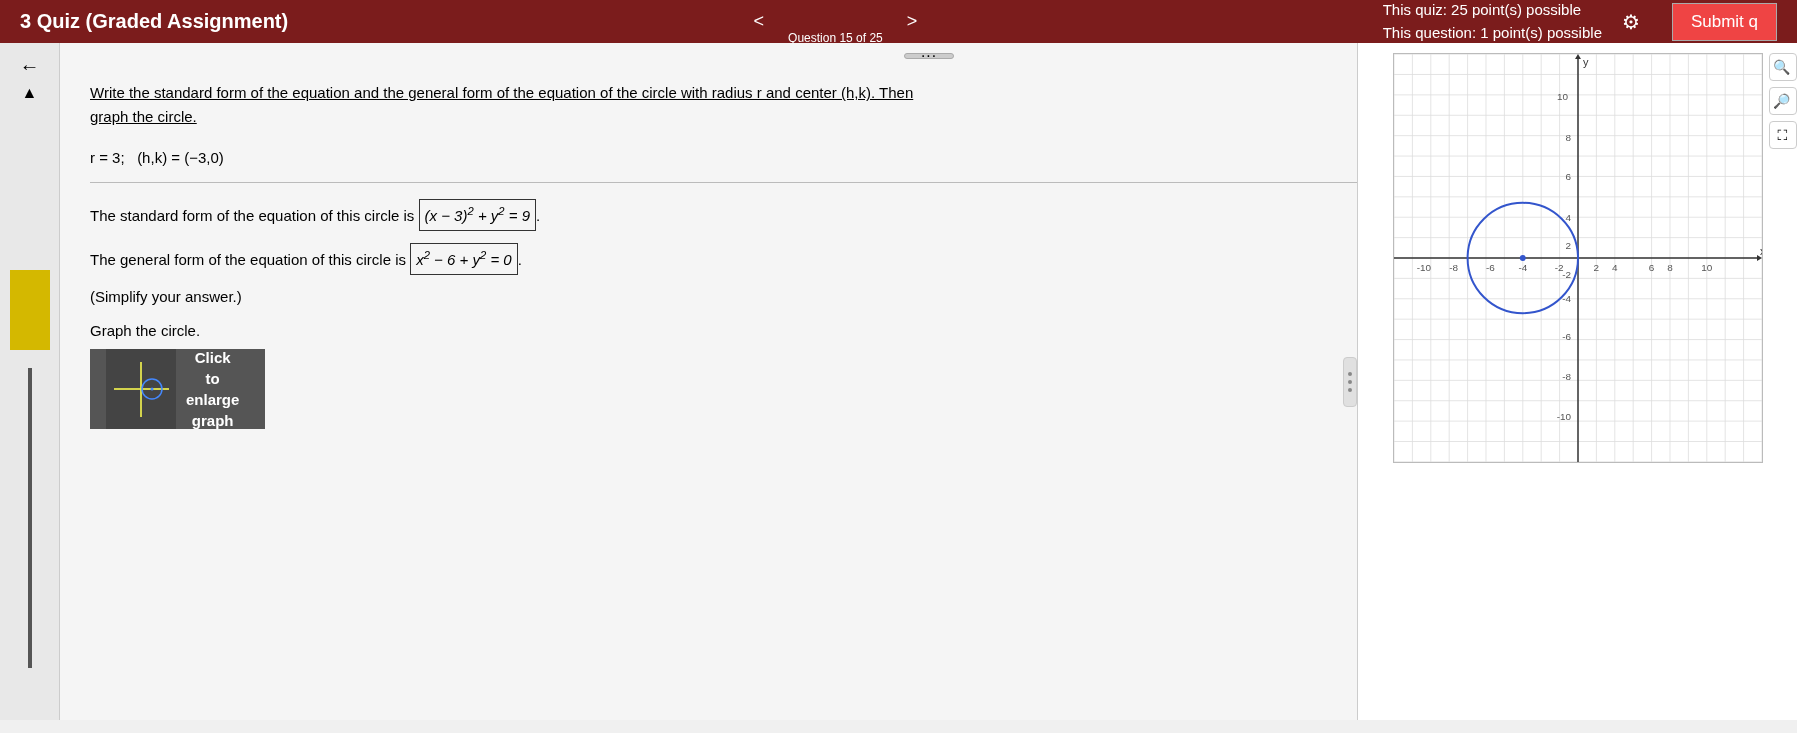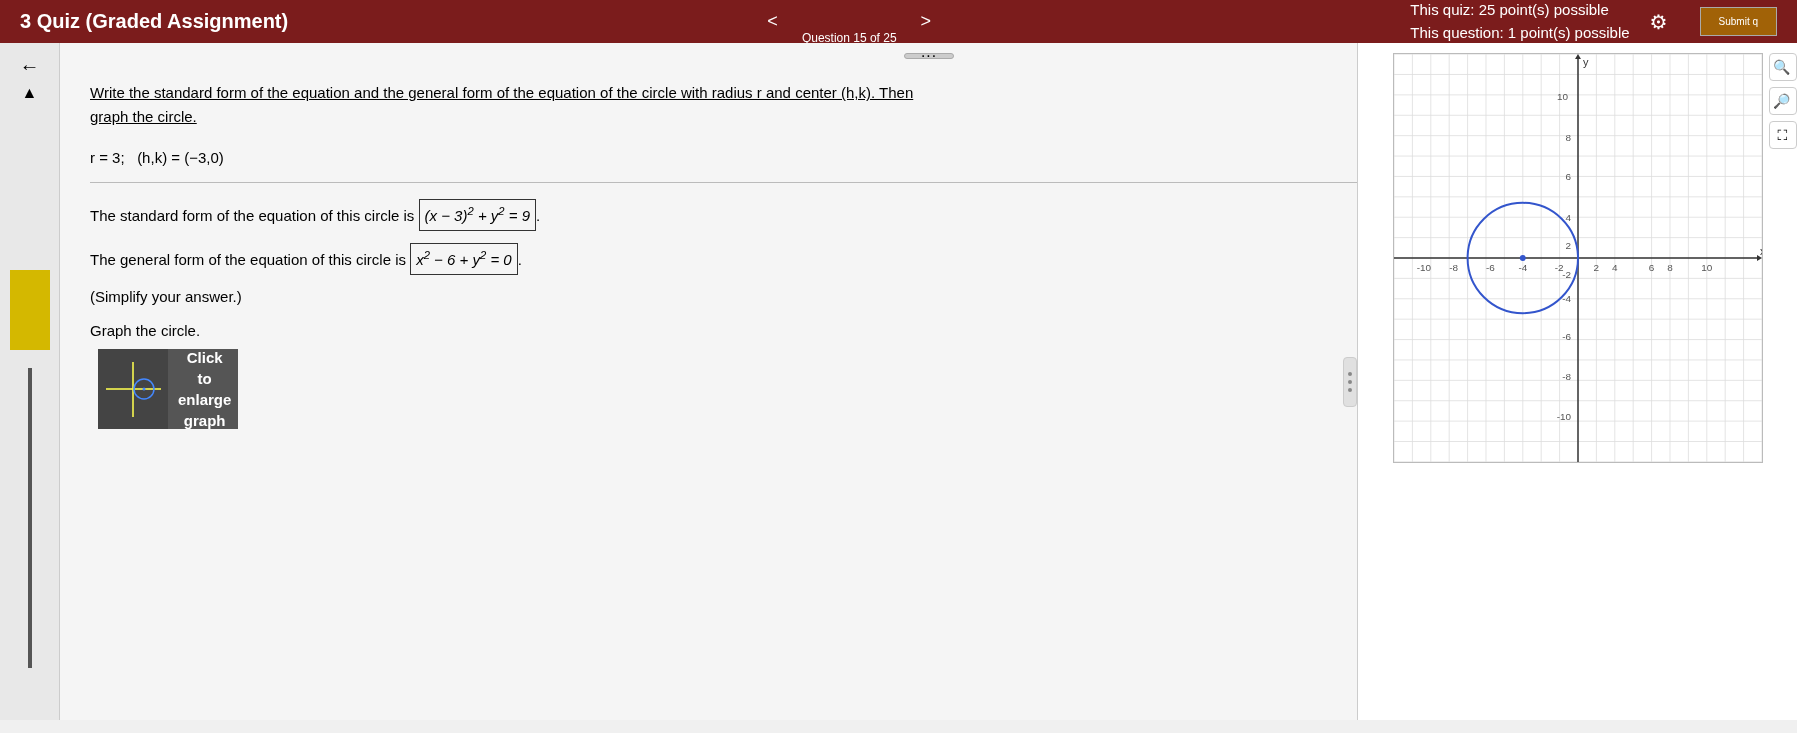--- a/index.html
+++ b/index.html
@@ -52,24 +52,24 @@
       margin-left: 20px;
     }
     .header-icon-btn {
       background: none;
       border: none;
       color: white;
       font-size: 20px;
       cursor: pointer;
     }
     .submit-btn {
-      background: #a16207;
+      background: #ef4444;
       border: 1px solid #aaa;
       color: white;
-      font-size: 10px;
+      font-size: 17px;
       padding: 8px 18px;
       cursor: pointer;
       margin-left: 16px;
     }
 
     
     .main {
       display: flex;
       height: calc(733px - 56px);
     }
@@ -153,26 +153,25 @@
       font-size: 15px;
       margin-top: 8px;
       margin-bottom: 10px;
     }
     .enlarge-btn {
       display: flex;
       align-items: center;
       background: #555;
       color: white;
       border: none;
-      padding: 0;
-      cursor: pointer;
-      width: 140px;
+      padding: 16px;
+      cursor: pointer;
+      width: 175px;
       height: 80px;
       overflow: hidden;
-      margin-left: 8px;
     }
     .enlarge-btn-icon {
       width: 70px;
       height: 80px;
       background: #444;
       display: flex;
       align-items: center;
       justify-content: center;
       flex-shrink: 0;
     }

